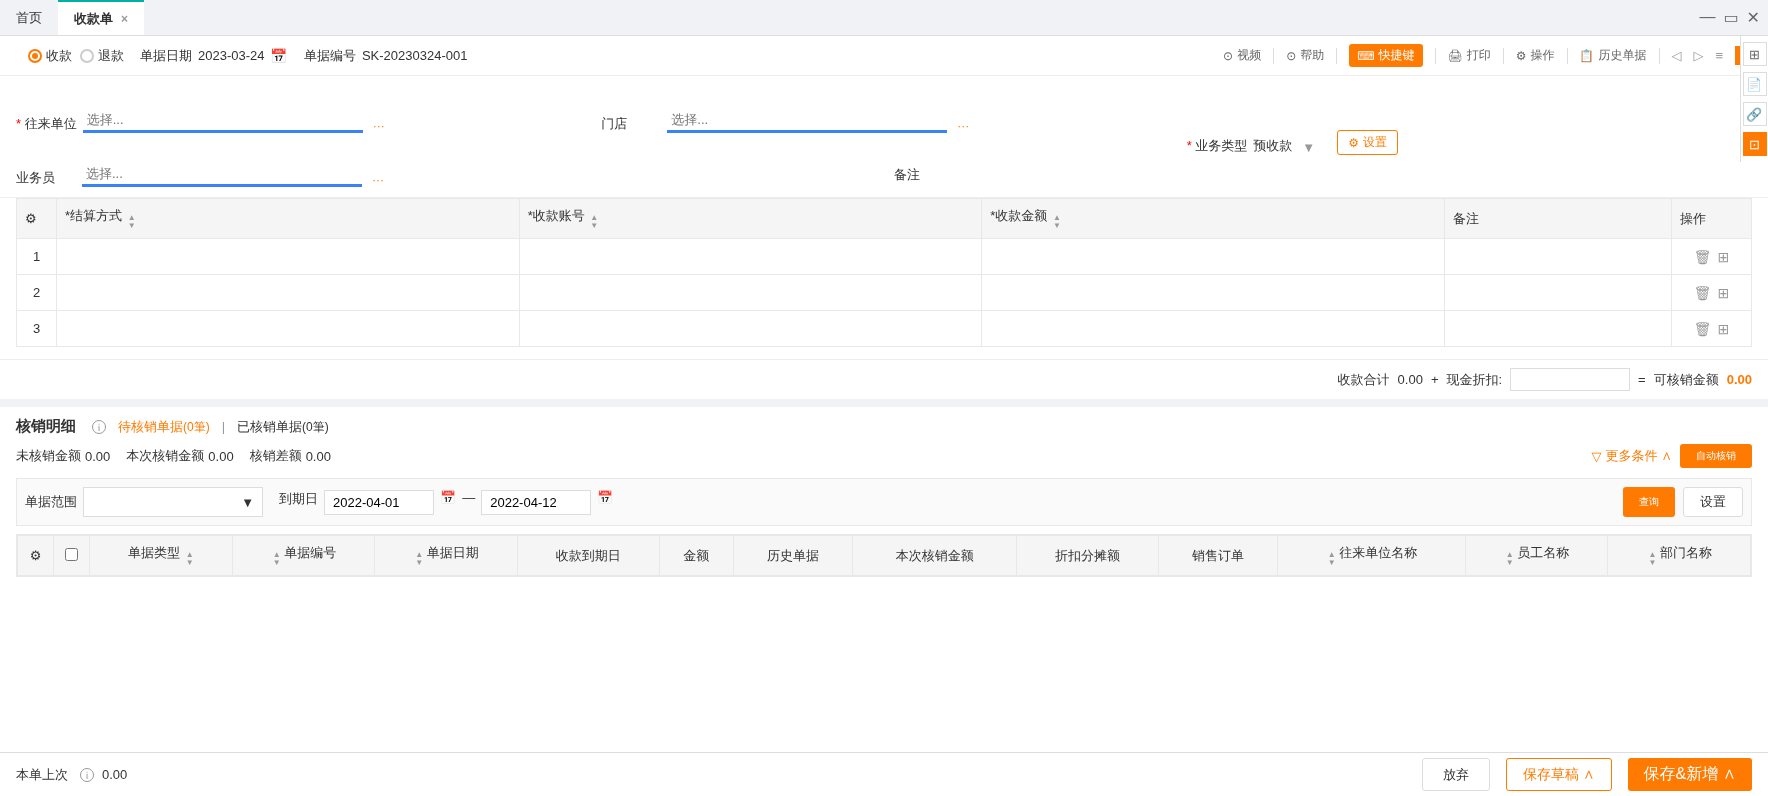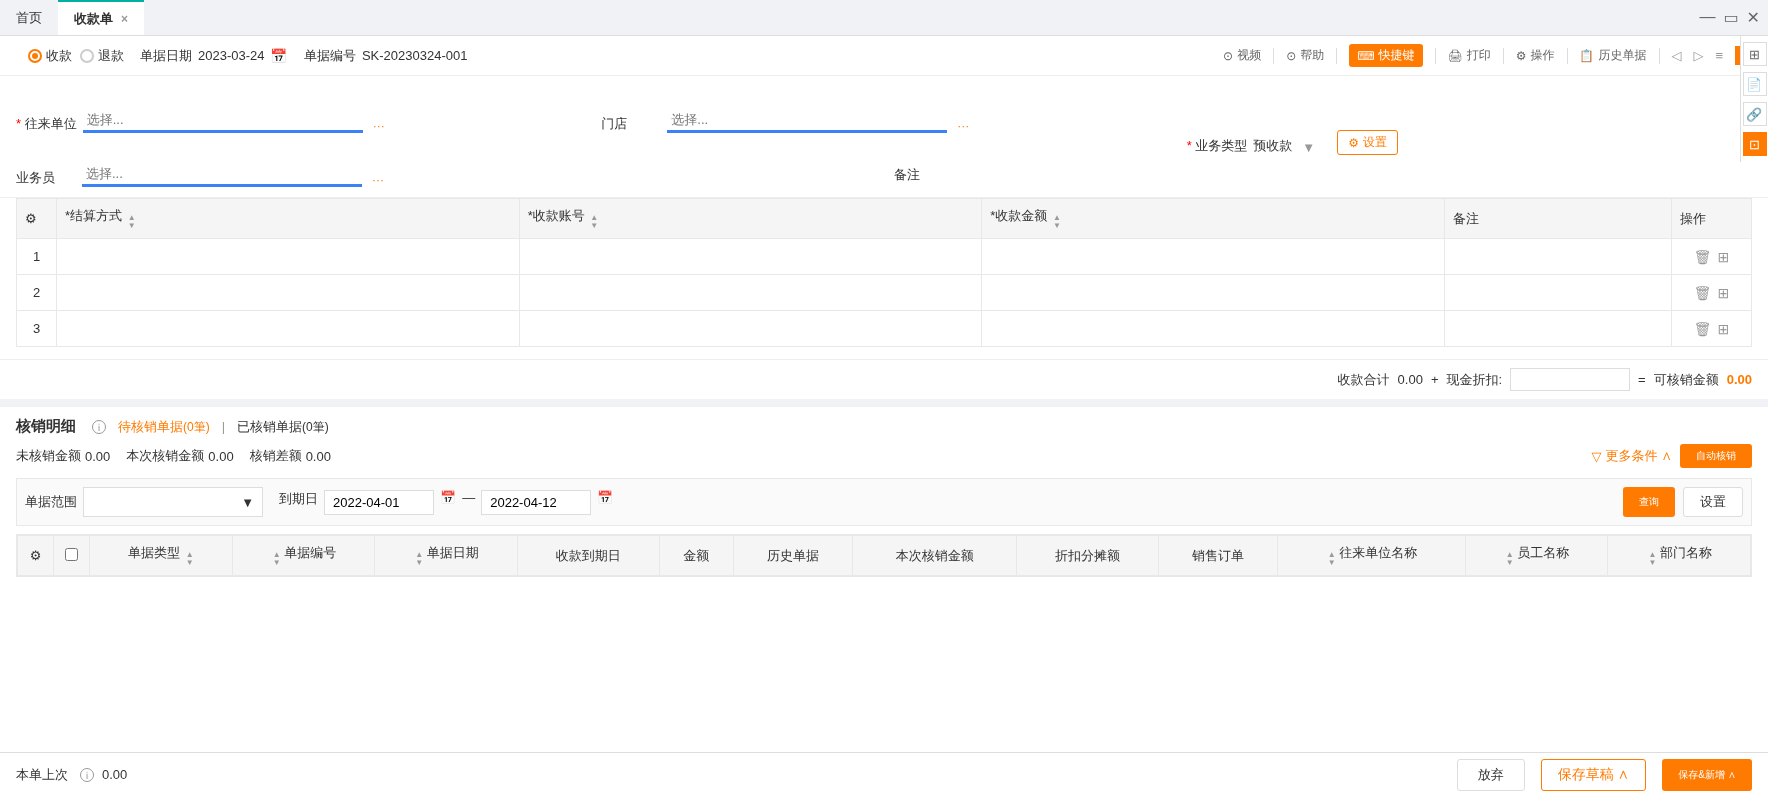--- a/index.html
+++ b/index.html
@@ -107,21 +107,21 @@
 
     
     .bottom-bar {
       position: fixed; bottom: 0; left: 0; right: 0; height: 44px; background: #fff; border-top: 1px solid #ddd;
       display: flex; align-items: center; padding: 0 16px; justify-content: space-between;
     }
     .bottom-left { display: flex; align-items: center; gap: 8px; color: #333; font-size: 13px; }
     .bottom-right { display: flex; gap: 16px; }
     .btn-abandon { background: #fff; color: #333; border: 1px solid #ddd; padding: 6px 20px; cursor: pointer; border-radius: 3px; font-size: 13px; }
     .btn-save-draft { background: #fff; color: #ff7a00; border: 1px solid #ff7a00; padding: 6px 16px; cursor: pointer; border-radius: 3px; font-size: 14px; }
-    .btn-save-new { background: #ff7a00; color: #fff; border: none; padding: 6px 16px; cursor: pointer; border-radius: 3px; font-size: 10px; }
+    .btn-save-new { background: #ff7a00; color: #fff; border: none; padding: 6px 16px; cursor: pointer; border-radius: 3px; font-size: 16px; }
 
     
     .right-panel {
       position: fixed; right: 0; top: 36px; width: 28px; background: #fff; border-left: 1px solid #ddd;
       display: flex; flex-direction: column; align-items: center; padding: 4px 0; gap: 2px;
     }
     .right-panel-item { width: 24px; height: 24px; display: flex; align-items: center; justify-content: center; cursor: pointer; color: #666; font-size: 13px; border: 1px solid #ddd; margin: 2px; }
     .right-panel-item.active { background: #ff7a00; color: #fff; border-color: #ff7a00; }
 
     

